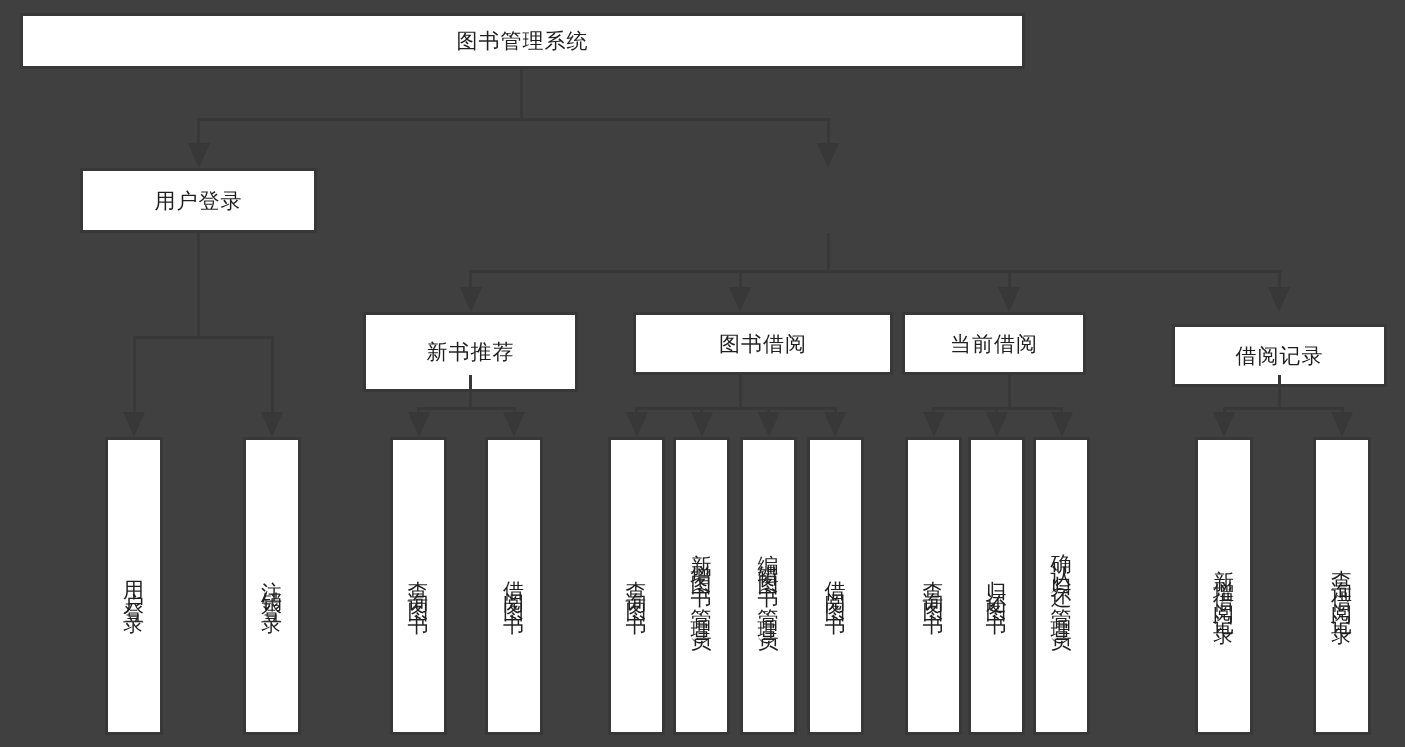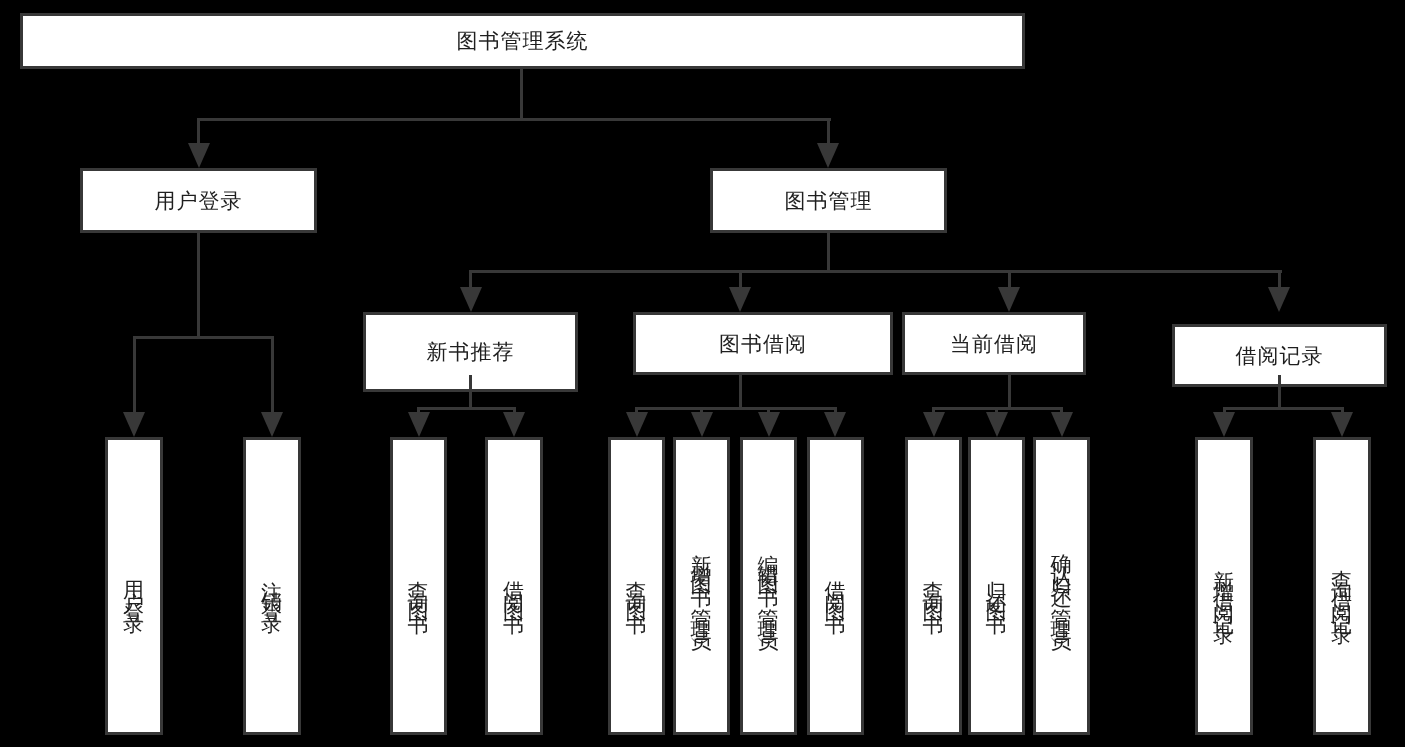--- a/index.html
+++ b/index.html
@@ -1,20 +1,20 @@
 <!DOCTYPE html>
 <html><head>
 <meta charset="utf-8">
 <style>
   html, body { margin: 0; padding: 0; background: #ffffff; }
   .canvas {
     position: relative;
     width: 1405px;
     height: 747px;
-    background: #000000;
+    background: #404040;
     font-family: "Liberation Sans", sans-serif;
     overflow: hidden;
   }
   .box {
     position: absolute;
     box-sizing: border-box;
     background: #ffffff;
     border: 3px solid #383838;
     display: flex;
     align-items: center;
@@ -61,23 +61,20 @@
 
   <div class="vline" style="left:520px; top:69px; height:51px;"></div>
   <div class="hline" style="left:197px; top:118px; width:634px;"></div>
   <div class="vline" style="left:197px; top:118px; height:28px;"></div>
   <div class="arrowhead" style="left:188px; top:143px;"></div>
   <div class="vline" style="left:827px; top:118px; height:28px;"></div>
   <div class="arrowhead" style="left:817px; top:143px;"></div>
 
   <div class="box" style="left:80px; top:168px; width:237px; height:65px;">
     <span>用户登录</span>
-  </div>
-  <div class="box" style="left:710px; top:168px; width:237px; height:65px;">
-    <span>图书管理</span>
   </div>
 
   <div class="vline" style="left:197px; top:233px; height:106px;"></div>
   <div class="hline" style="left:133px; top:336px; width:141px;"></div>
   <div class="vline" style="left:133px; top:336px; height:78px;"></div>
   <div class="arrowhead" style="left:123px; top:412px;"></div>
   <div class="vline" style="left:271px; top:336px; height:78px;"></div>
   <div class="arrowhead" style="left:261px; top:412px;"></div>
 
   <div class="vline" style="left:827px; top:233px; height:40px;"></div>

